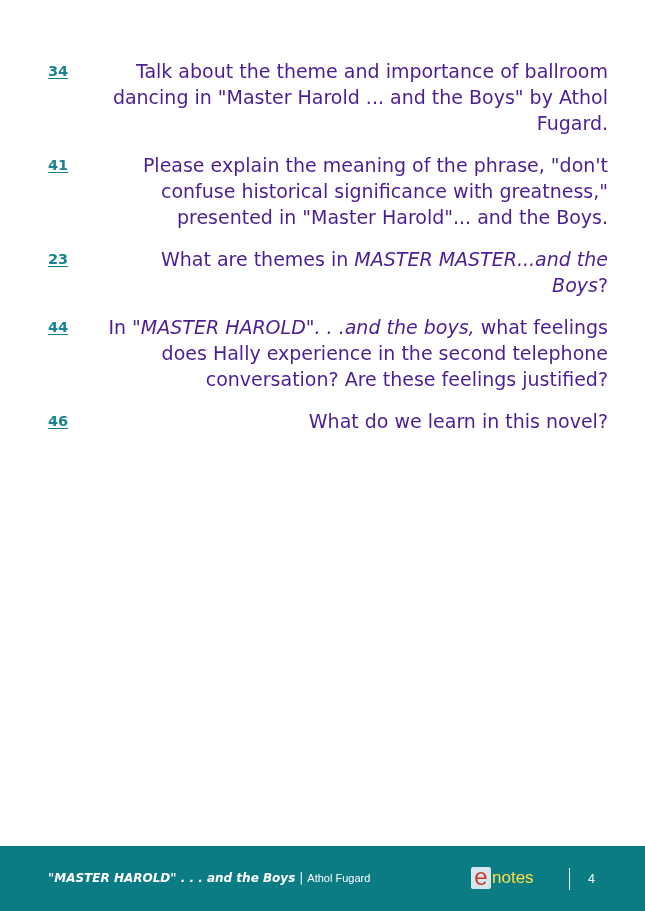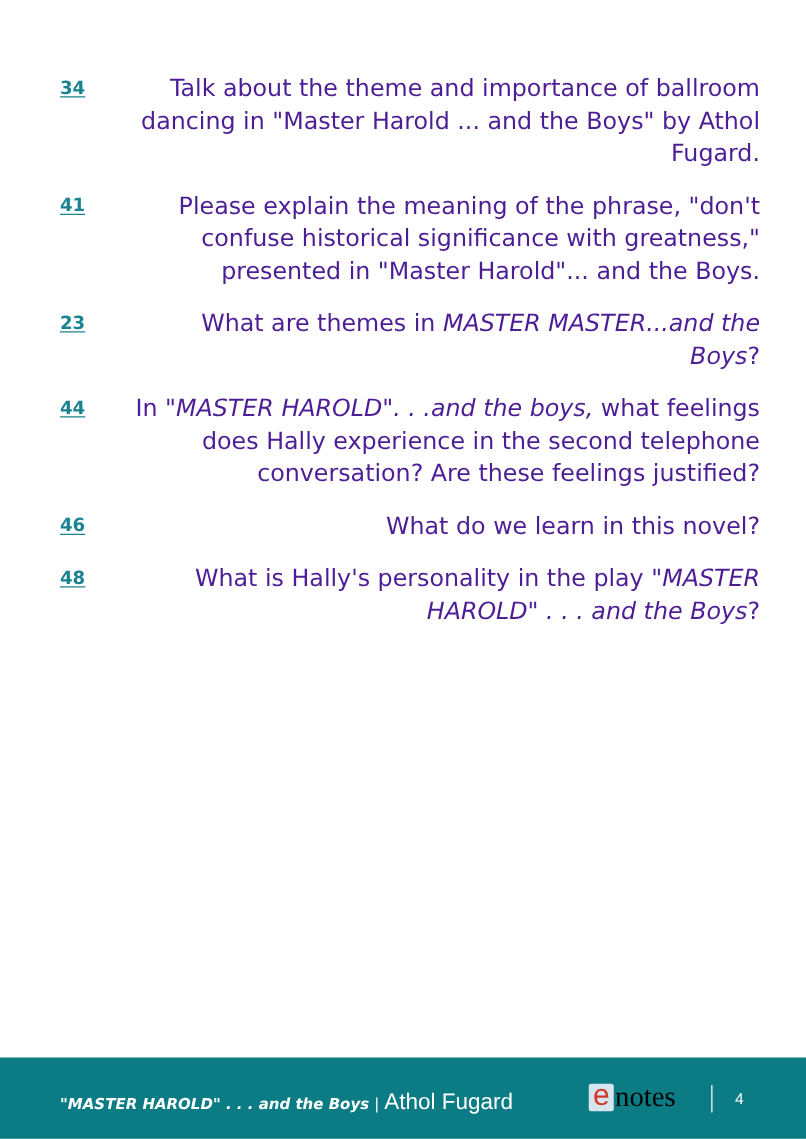--- a/index.html
+++ b/index.html
@@ -63,21 +63,21 @@
     }
     .footer-sep {
       font-weight: normal;
       font-style: normal;
       margin: 0 4px;
     }
     .footer-author {
       font-weight: normal;
       font-style: normal;
       font-family: "Liberation Sans", sans-serif;
-      font-size: 18px;
+      font-size: 11px;
     }
     .logo {
       position: absolute;
       left: 471px;
       top: 20px;
       display: flex;
       align-items: center;
       height: 24px;
     }
     .logo-e {
@@ -85,23 +85,23 @@
       height: 22px;
       background: #d6e6ee;
       color: #cf3a2b;
       font-family: "Liberation Sans", sans-serif;
       font-size: 24px;
       line-height: 20px;
       text-align: center;
       border-radius: 2px;
     }
     .logo-rest {
-      font-family: Liberation Serif, serif;
-      font-size: 23px;
-      color: #000000;
+      font-family: Liberation Sans, sans-serif;
+      font-size: 17px;
+      color: #fde047;
       margin-left: 1px;
       line-height: 22px;
     }
     .logo-divider {
       position: absolute;
       left: 569px;
       top: 22px;
       width: 1px;
       height: 22px;
       background: #ffffff;
@@ -132,24 +132,20 @@
       <div class="text"><span>What are themes in </span><i>MASTER MASTER...and the Boys</i><span>?</span></div>
     </div>
     <div class="item">
       <a class="num">44</a>
       <div class="text"><span>In </span><i>"MASTER HAROLD". . .and the boys,</i><span> what feelings does Hally experience in the second telephone conversation?  Are these feelings justified?</span></div>
     </div>
     <div class="item">
       <a class="num">46</a>
       <div class="text"><span>What do we learn in this novel?</span></div>
     </div>
-    <div class="item">
-      <a class="num">48</a>
-      <div class="text"><span>What is Hally's personality in the play </span><i>"MASTER HAROLD" . . . and the Boys</i><span>?</span></div>
-    </div>
   </div>
 
 <div class="footer">
   <div class="footer-title">
     <span>"MASTER HAROLD" . . . and the Boys</span><span class="footer-sep">|</span><span class="footer-author">Athol Fugard</span>
   </div>
   <div class="logo">
     <span class="logo-e">e</span>
     <span class="logo-rest">notes</span>
   </div>

